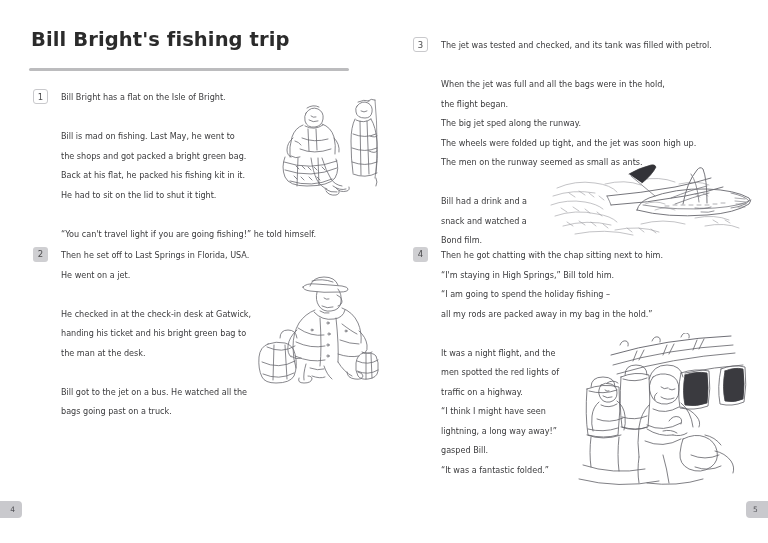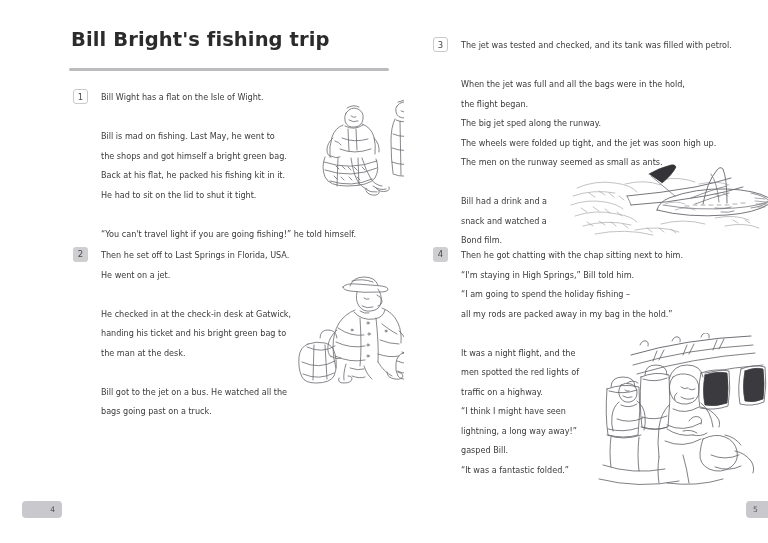--- a/index.html
+++ b/index.html
@@ -11,21 +11,20 @@
     height: 543px;
     background: #ffffff;
     font-family: "DejaVu Sans", "Liberation Sans", sans-serif;
     overflow: hidden;
     position: relative;
   }
   .spread {
     position: absolute;
     inset: 0;
     display: flex;
-    margin-left: 40px;
   }
   .page {
     position: relative;
     width: 384px;
     height: 543px;
     box-sizing: border-box;
     background: #ffffff;
   }
   .page-left  { padding: 0; }
   .page-right { padding: 0; }
@@ -130,25 +129,25 @@
 
   <div class="page page-left">
 
     <div class="title">Bill Bright's fishing trip</div>
     <div class="title-rule"></div>
 
     <div class="section" style="left:33px; top:89px;">
       <div class="badge outline">1</div>
       <div class="body-col">
         <p class="para">
-          <span class="line">Bill Wight has a flat on the Isle of Wight.</span>
+          <span class="line">Bill Bright has a flat on the Isle of Bright.</span>
         </p>
         <p class="para gap">
           <span class="line">Bill is mad on fishing. Last May, he went to</span>
-          <span class="line">the shops and got himself a bright green bag.</span>
+          <span class="line">the shops and got packed a bright green bag.</span>
           <span class="line">Back at his flat, he packed his fishing kit in it.</span>
           <span class="line">He had to sit on the lid to shut it tight.</span>
         </p>
         <p class="para gap">
           <span class="line">“You can't travel light if you are going fishing!” he told himself.</span>
         </p>
       </div>
     </div>
 
     <div class="illus" style="left:278px; top:96px;">

